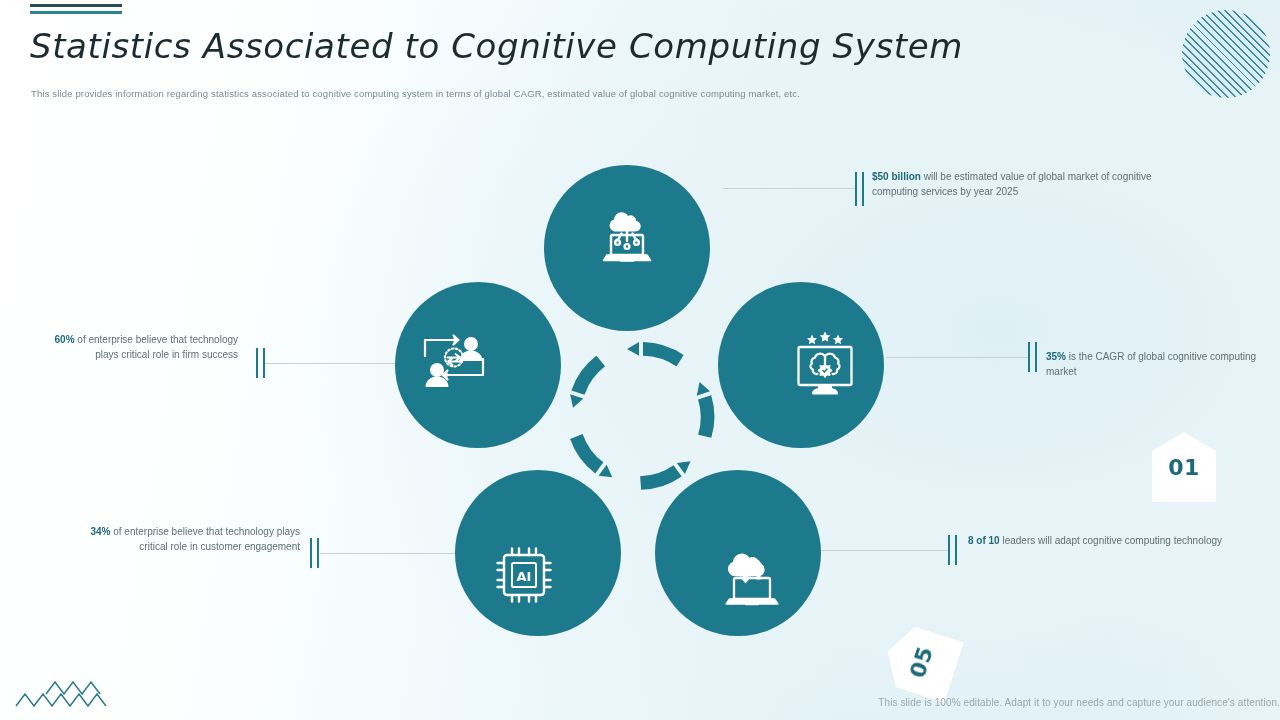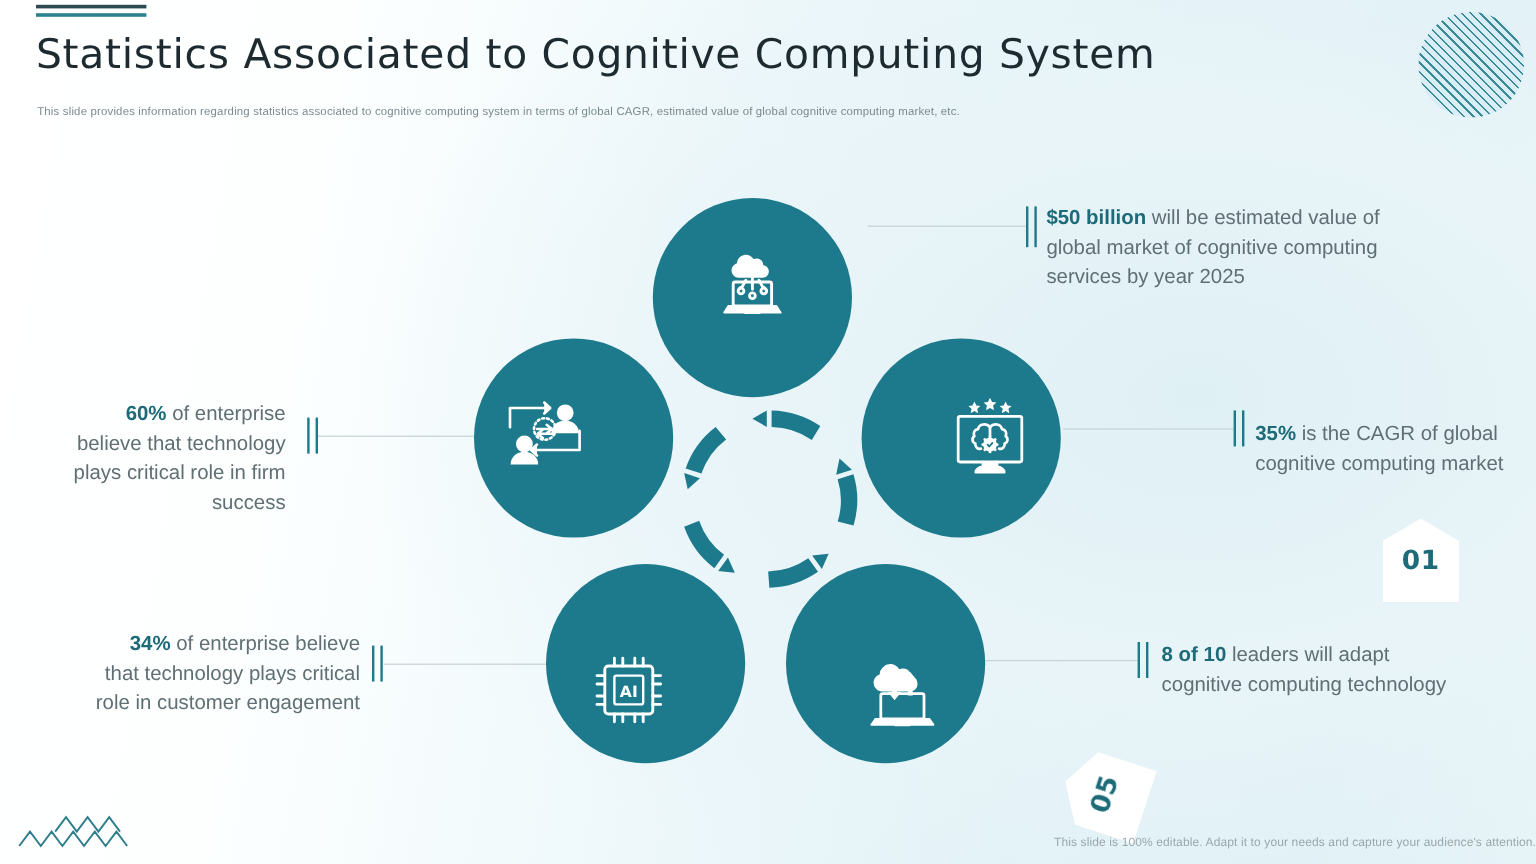--- a/index.html
+++ b/index.html
@@ -29,20 +29,21 @@
   
   .title {
     position: absolute;
     left: 30px; top: 26px;
     font-size: 34px;
     font-weight: 400;
     letter-spacing: 0.6px;
     color: #1d2b30;
     font-family: "DejaVu Sans", sans-serif;
     white-space: nowrap;
+    font-style: italic;
   }
   .subtitle {
     position: absolute;
     left: 31px; top: 88px;
     font-size: 9.5px;
     color: #7b8a8e;
     letter-spacing: 0.15px;
     white-space: nowrap;
   }
 
@@ -121,21 +122,21 @@
   .badge.b1 { left: 608px; top: 267px; transform: rotate(0deg); }
   .badge.b5 { left: 494px; top: 345px; transform: rotate(288deg); }
 
   .center-ring {
     position: absolute;
     left: 553px; top: 328px;
     width: 175px; height: 175px;
   }
 
   
-  .callout { position: absolute; font-size: 17px; line-height: 1.45; color: #5f6f73; }
+  .callout { position: absolute; font-size: 10px; line-height: 1.45; color: #5f6f73; }
   .callout b { color: #1d6a78; font-weight: 700; }
 
   .callout.right { text-align: left; }
   .callout.left  { text-align: right; }
 
   .bars {
     position: absolute;
     width: 9px;
     display: flex;
     justify-content: space-between;

